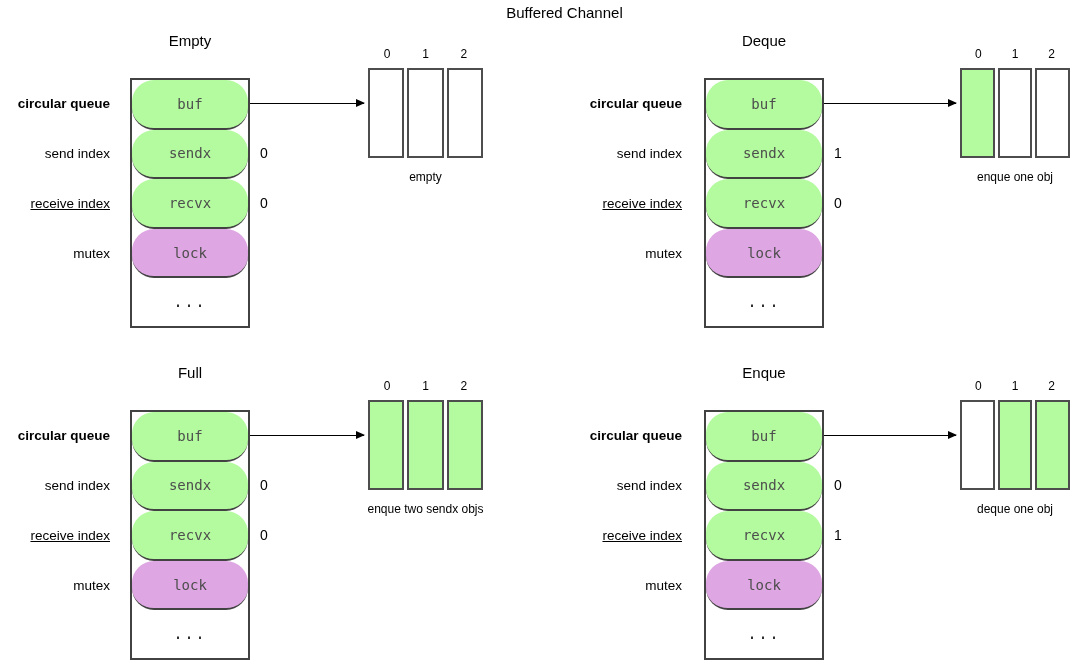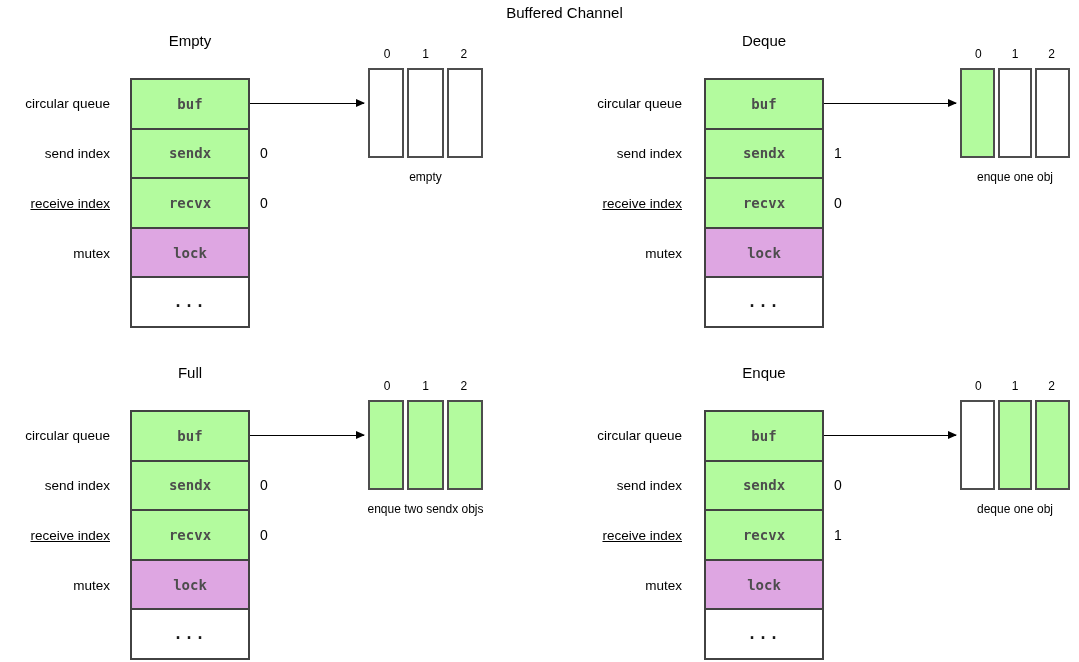--- a/index.html
+++ b/index.html
@@ -17,26 +17,26 @@
     --arrow-x:250px; --arrow-w:114px; --buf-x:368px; --buf-w:115px;}
   .right-col{left:540px;
     --label-w:142px; --struct-x:164px; --value-x:294px;
     --arrow-x:284px; --arrow-w:132px; --buf-x:420px; --buf-w:110px;}
 
   .panel-title{position:absolute;top:0;left:var(--struct-x);width:120px;text-align:center;
     font-size:15px;font-weight:normal;margin:0;}
 
   .row-label{position:absolute;left:0;width:var(--label-w);height:50px;
     display:flex;align-items:center;justify-content:flex-end;font-size:13.5px;}
-  .rl-0{top:46px;}.rl-1{top:96px;}.rl-2{top:146px;text-decoration:underline;}.rl-3{top:196px;}
+  .rl-0{top:46px;font-weight:bold;}.rl-1{top:96px;}.rl-2{top:146px;text-decoration:underline;}.rl-3{top:196px;}
 
   .struct{position:absolute;left:var(--struct-x);top:46px;width:120px;height:250px;
     border:2px solid #424242;box-sizing:border-box;display:flex;flex-direction:column;background:#fff;}
   .srow{flex:1;border-bottom:2px solid #424242;display:flex;align-items:center;justify-content:center;
-    font-family:"DejaVu Sans Mono",monospace;font-weight:bold;font-size:14px;color:#4D4D4D;}
+    font-family:"DejaVu Sans Mono",monospace;font-weight:normal;font-size:14px;color:#4D4D4D;border-radius:22px;}
   .srow:last-child{border-bottom:none;}
   .srow.dots{font-size:15px;letter-spacing:2px;color:#1a1a1a;}
 
   .value{position:absolute;left:var(--value-x);width:30px;height:50px;
     display:flex;align-items:center;font-size:14px;}
   .v-sendx{top:96px;}.v-recvx{top:146px;}
 
   .arrow{position:absolute;left:var(--arrow-x);top:71px;width:var(--arrow-w);height:0;
     border-top:1px solid #000;}
   .arrow::after{content:"";position:absolute;right:-1px;top:-5px;width:0;height:0;

